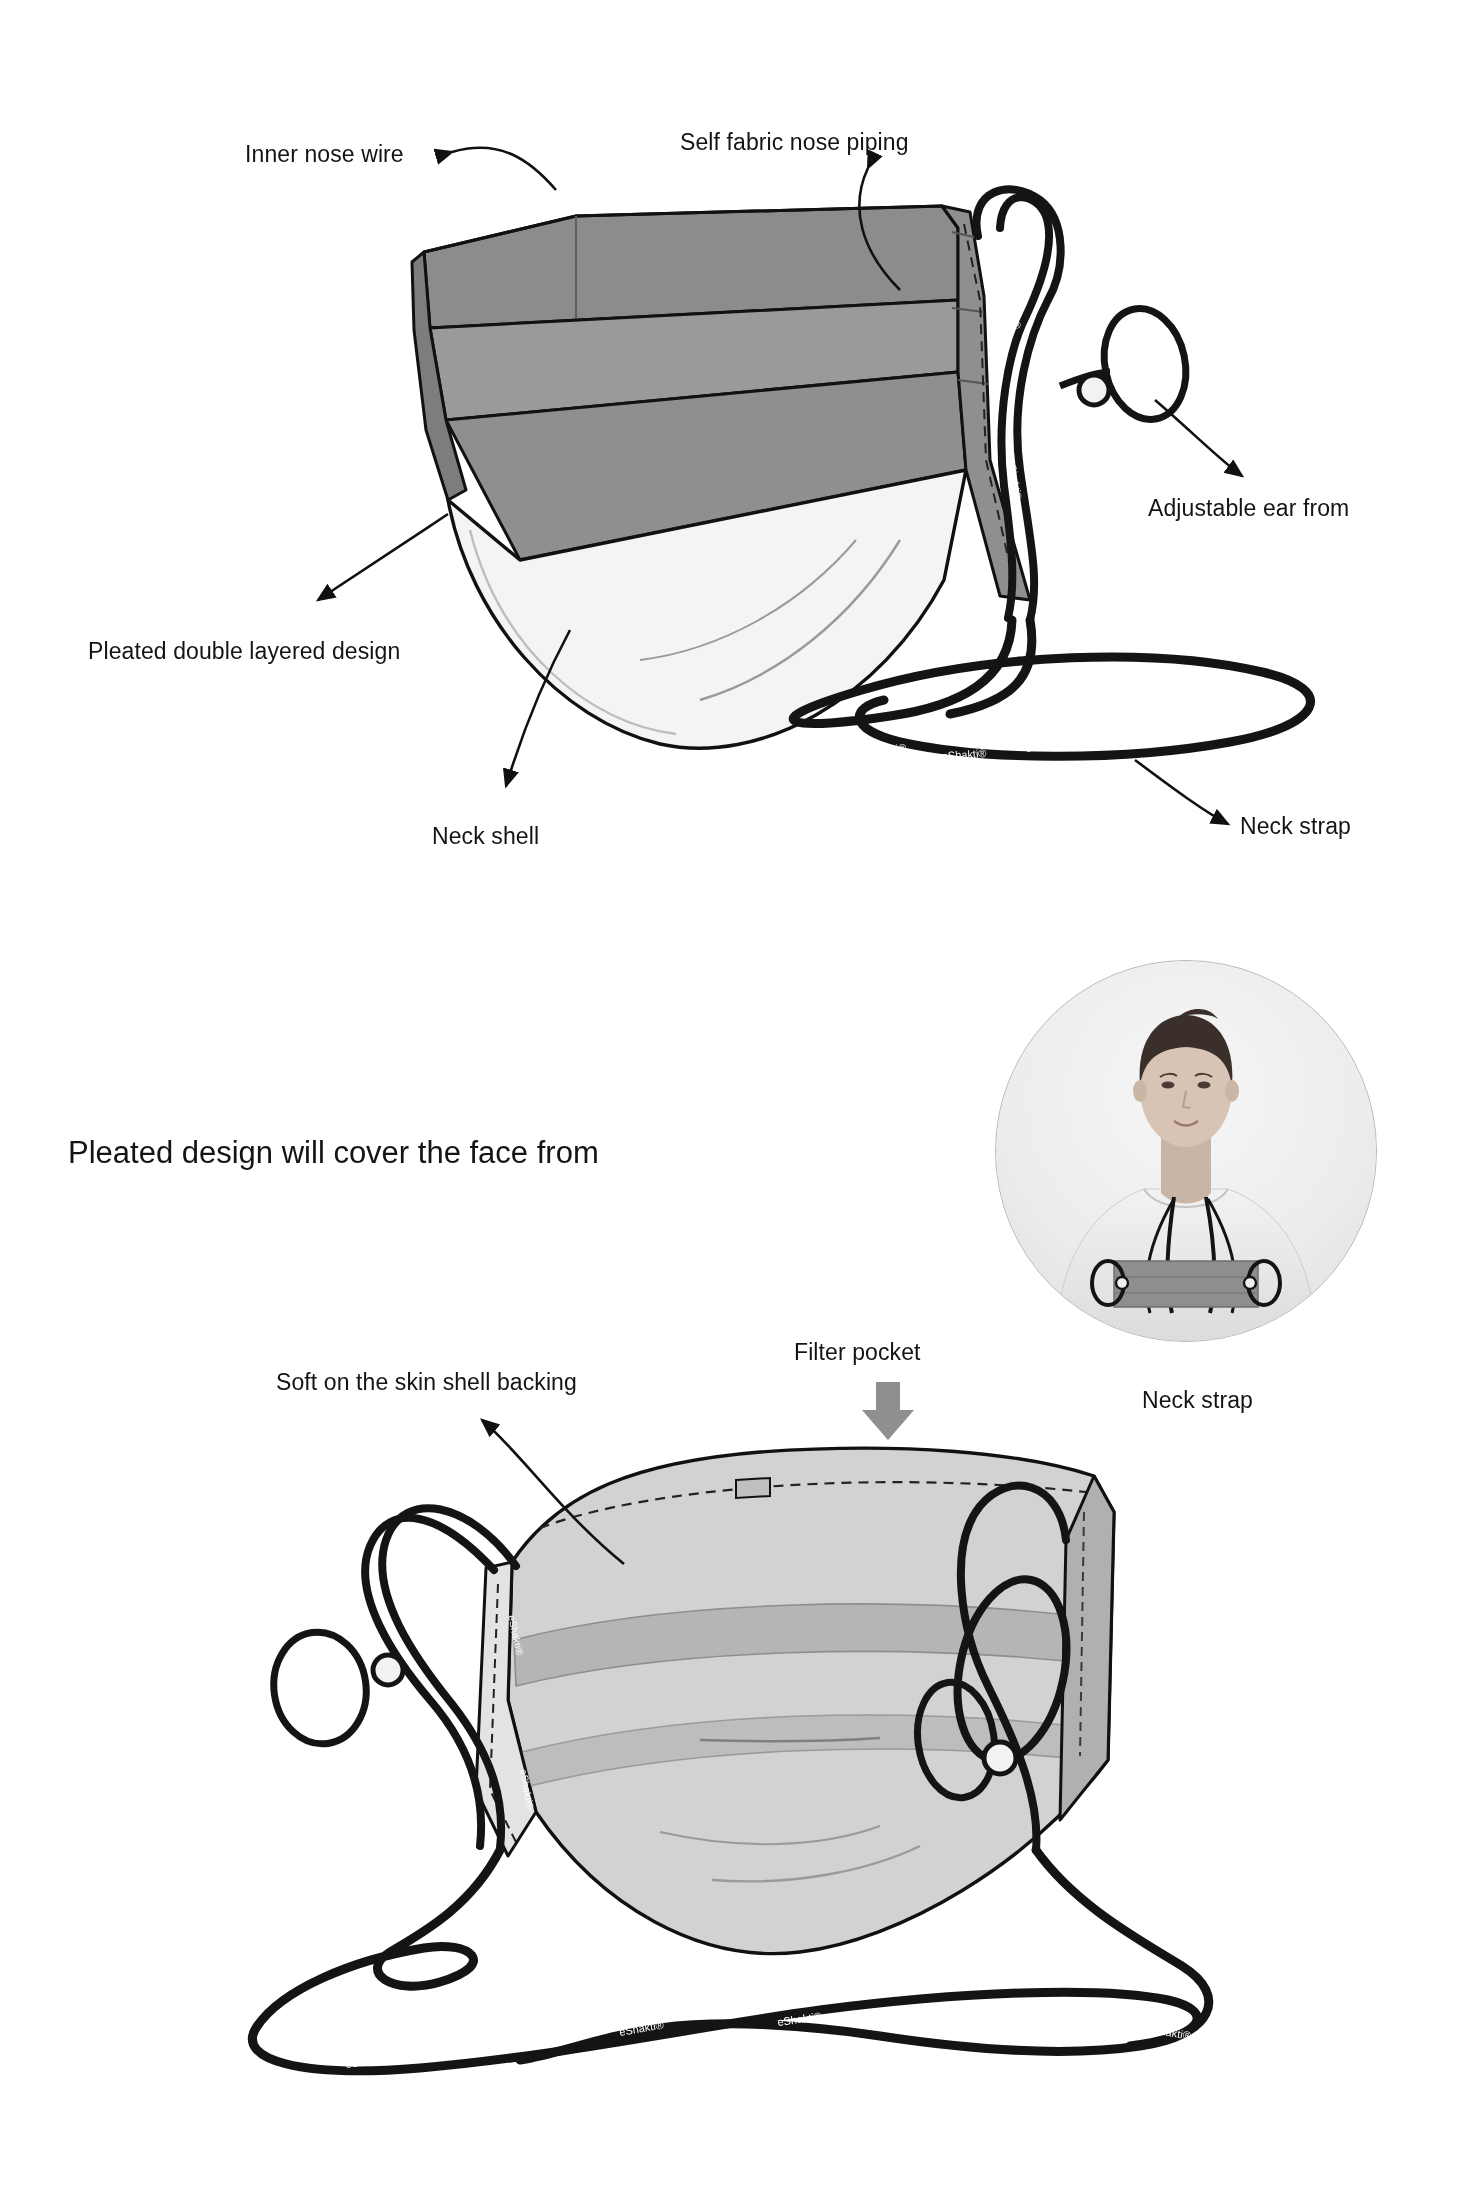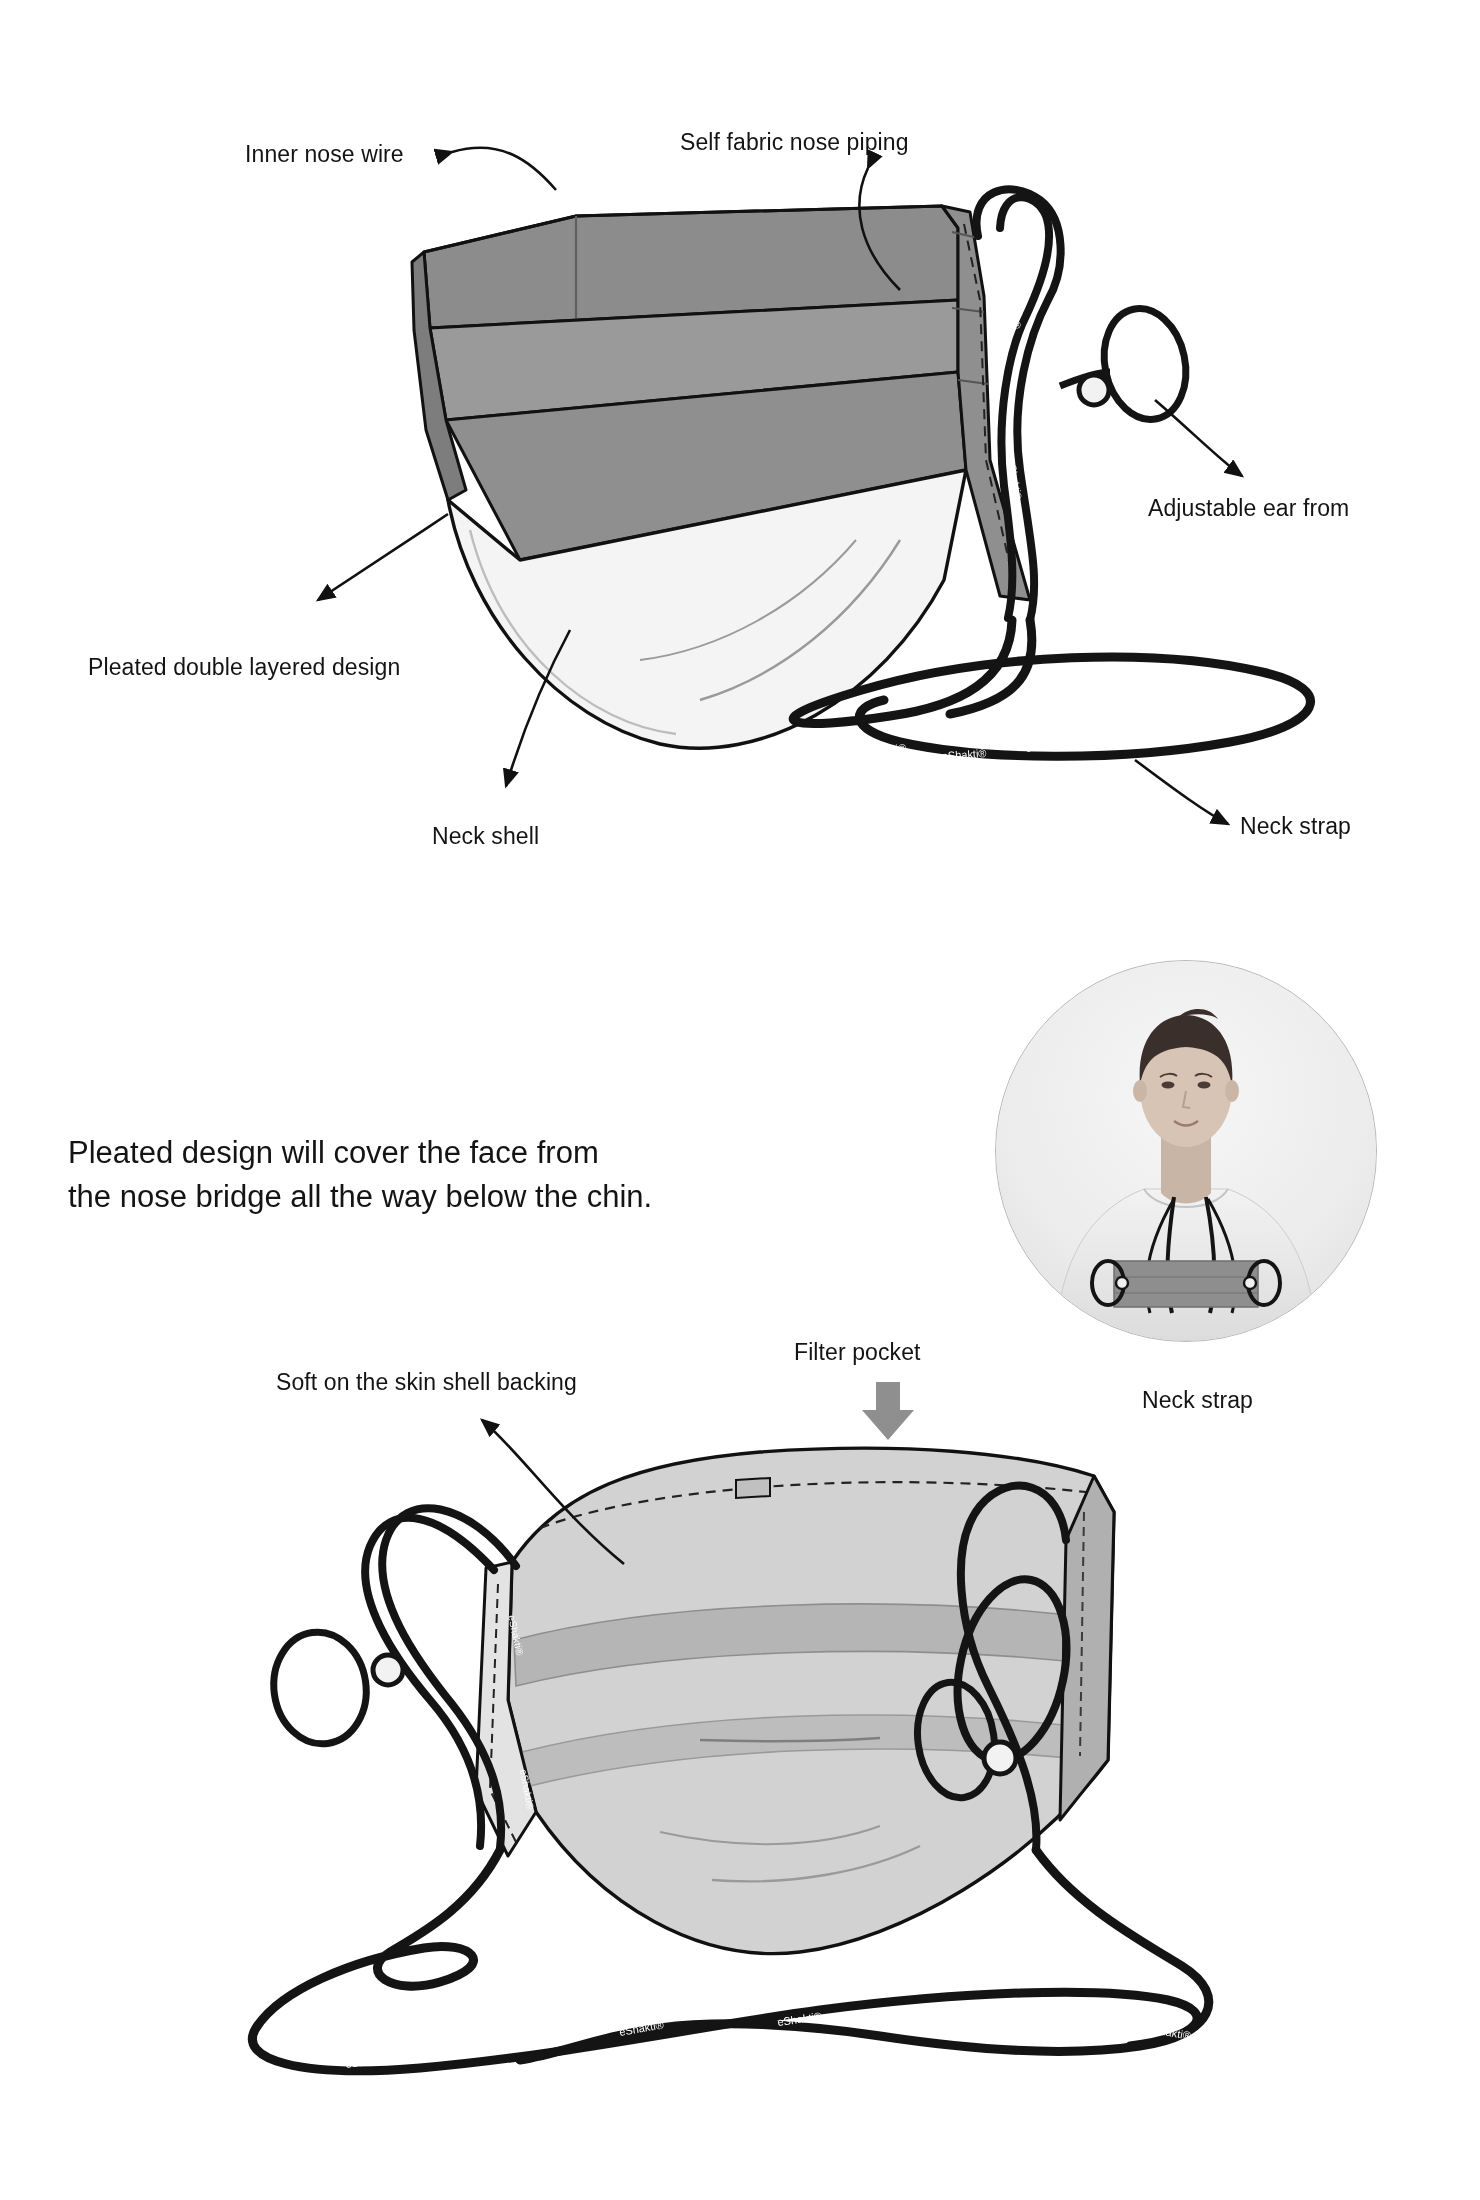--- a/index.html
+++ b/index.html
@@ -64,28 +64,27 @@
 <body>
 
 <div class="stage">
 
   <div class="label" style="left:245px; top:140px;">Inner nose wire</div>
 
   <div class="label" style="left:680px; top:128px;">Self fabric nose piping</div>
 
   <div class="label" style="left:1148px; top:494px;">Adjustable ear from</div>
 
-  <div class="label" style="left:88px; top:637px;margin-top:16px;">Pleated double layered design</div>
+  <div class="label" style="left:88px; top:637px;">Pleated double layered design</div>
 
   <div class="label" style="left:432px; top:822px;">Neck shell</div>
 
   <div class="label" style="left:1240px; top:812px;">Neck strap</div>
 
   <div class="big-note" style="left:68px; top:1132px;">Pleated design will cover the face from</div>
-  <div class="big-note" style="left:68px; top:1176px;">the nose bridge all the way below the chin.</div>
 
   <div class="label" style="left:276px; top:1368px;">Soft on the skin shell backing</div>
 
   <div class="label" style="left:794px; top:1338px;">Filter pocket</div>
 
   <div class="photo-circle">
     <svg class="inner" viewBox="0 0 380 380" xmlns="http://www.w3.org/2000/svg">
       <defs>
         <radialGradient id="bgGrad" cx="50%" cy="35%" r="75%">
           <stop offset="0%" stop-color="#f6f6f6"></stop>

